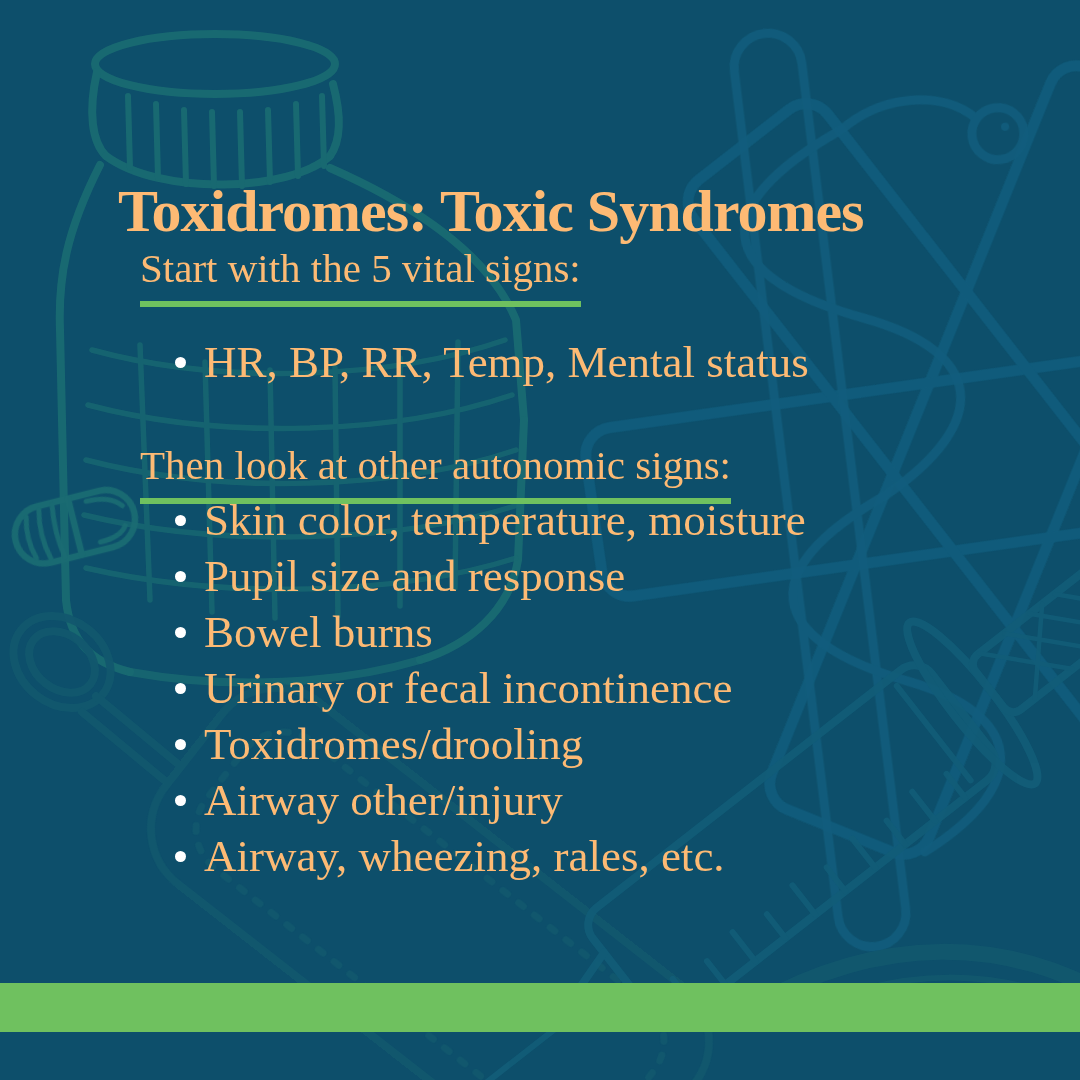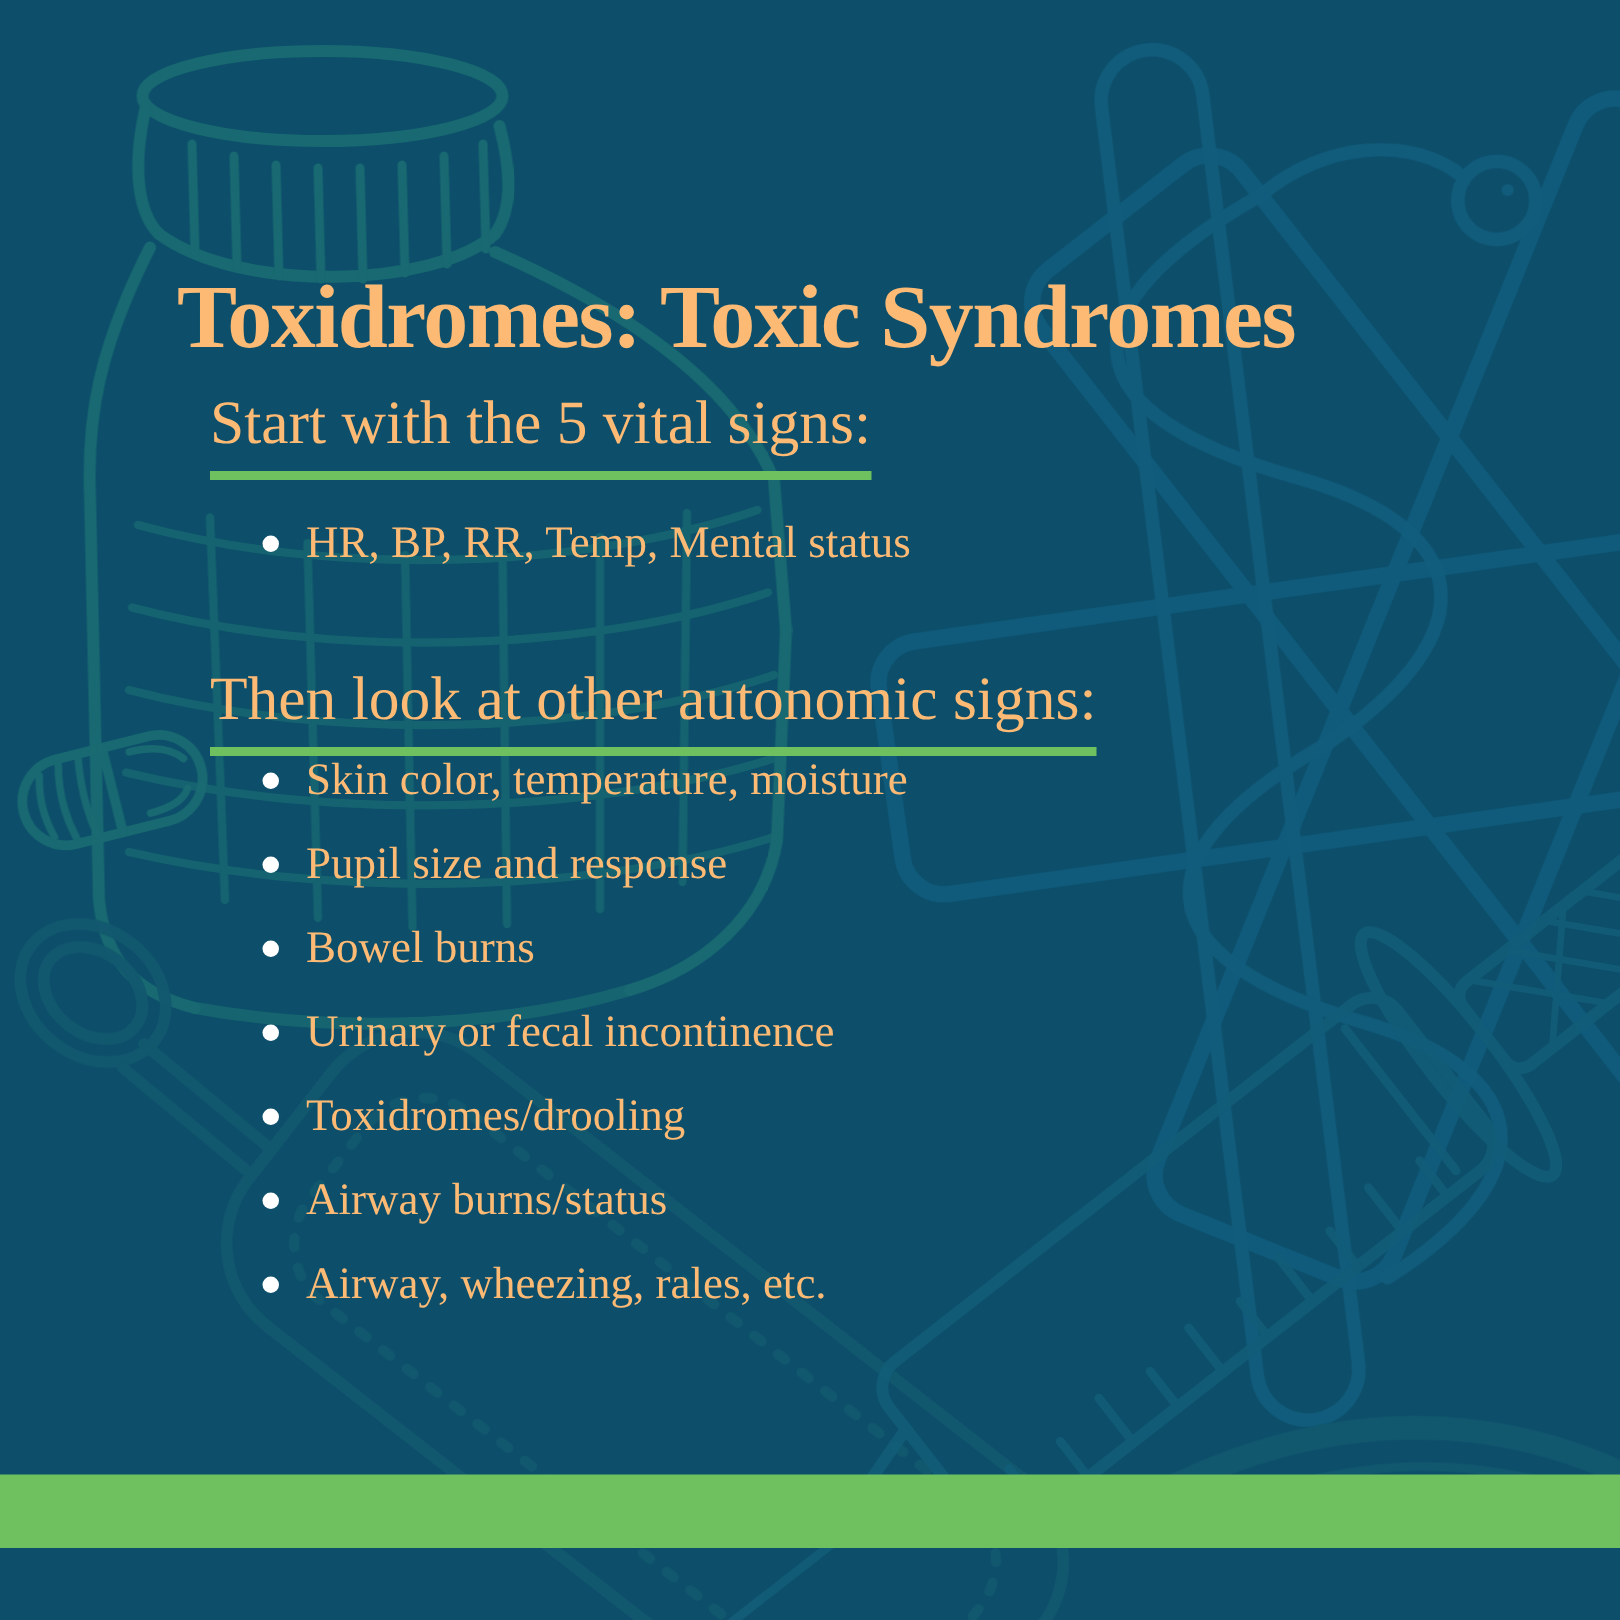--- a/index.html
+++ b/index.html
@@ -9,33 +9,33 @@
     font-family:Liberation Serif, serif;
   }
   .art{position:absolute;inset:0;z-index:0;}
   .content{position:absolute;inset:0;z-index:1;}
   .title{
     position:absolute;left:118px;top:138px;
     font-size:60px;font-weight:700;letter-spacing:-1px;line-height:1.1;
     white-space:nowrap;
   }
   .section{position:absolute;left:140px;}
-  .section-1{top:258px;}
+  .section-1{top:245px;}
   .section-2{top:442px;}
   .heading{
     display:inline-block;font-size:41px;font-weight:400;line-height:1.15;
     padding-bottom:9px;border-bottom:6px solid #6fc15f;white-space:nowrap;
   }
   ul.bullets{
     list-style:none;margin:0;padding:0;position:absolute;left:140px;
   }
   .bullets-1{top:334px;}
   .bullets-2{top:492px;}
   ul.bullets li{
-    position:relative;padding-left:64px;font-size:30px;font-weight:400;
+    position:relative;padding-left:64px;font-size:45px;font-weight:400;
     line-height:56px;white-space:nowrap;
   }
   ul.bullets .dot{
     position:absolute;left:35px;top:23px;width:11px;height:11px;
     border-radius:50%;background:#ffffff;
   }
   .footer-bar{
     position:absolute;left:0;top:983px;width:1080px;height:49px;
     background:#6fc15f;z-index:2;
   }
@@ -155,21 +155,21 @@
       <li>
         <span class="dot"></span>
         <span>Urinary or fecal incontinence</span>
       </li>
       <li>
         <span class="dot"></span>
         <span>Toxidromes/drooling</span>
       </li>
       <li>
         <span class="dot"></span>
-        <span>Airway burns/status</span>
+        <span>Airway other/injury</span>
       </li>
       <li>
         <span class="dot"></span>
         <span>Airway, wheezing, rales, etc.</span>
       </li>
     </ul>
   </div>
 
   <div class="footer-bar"></div>
 </div>

